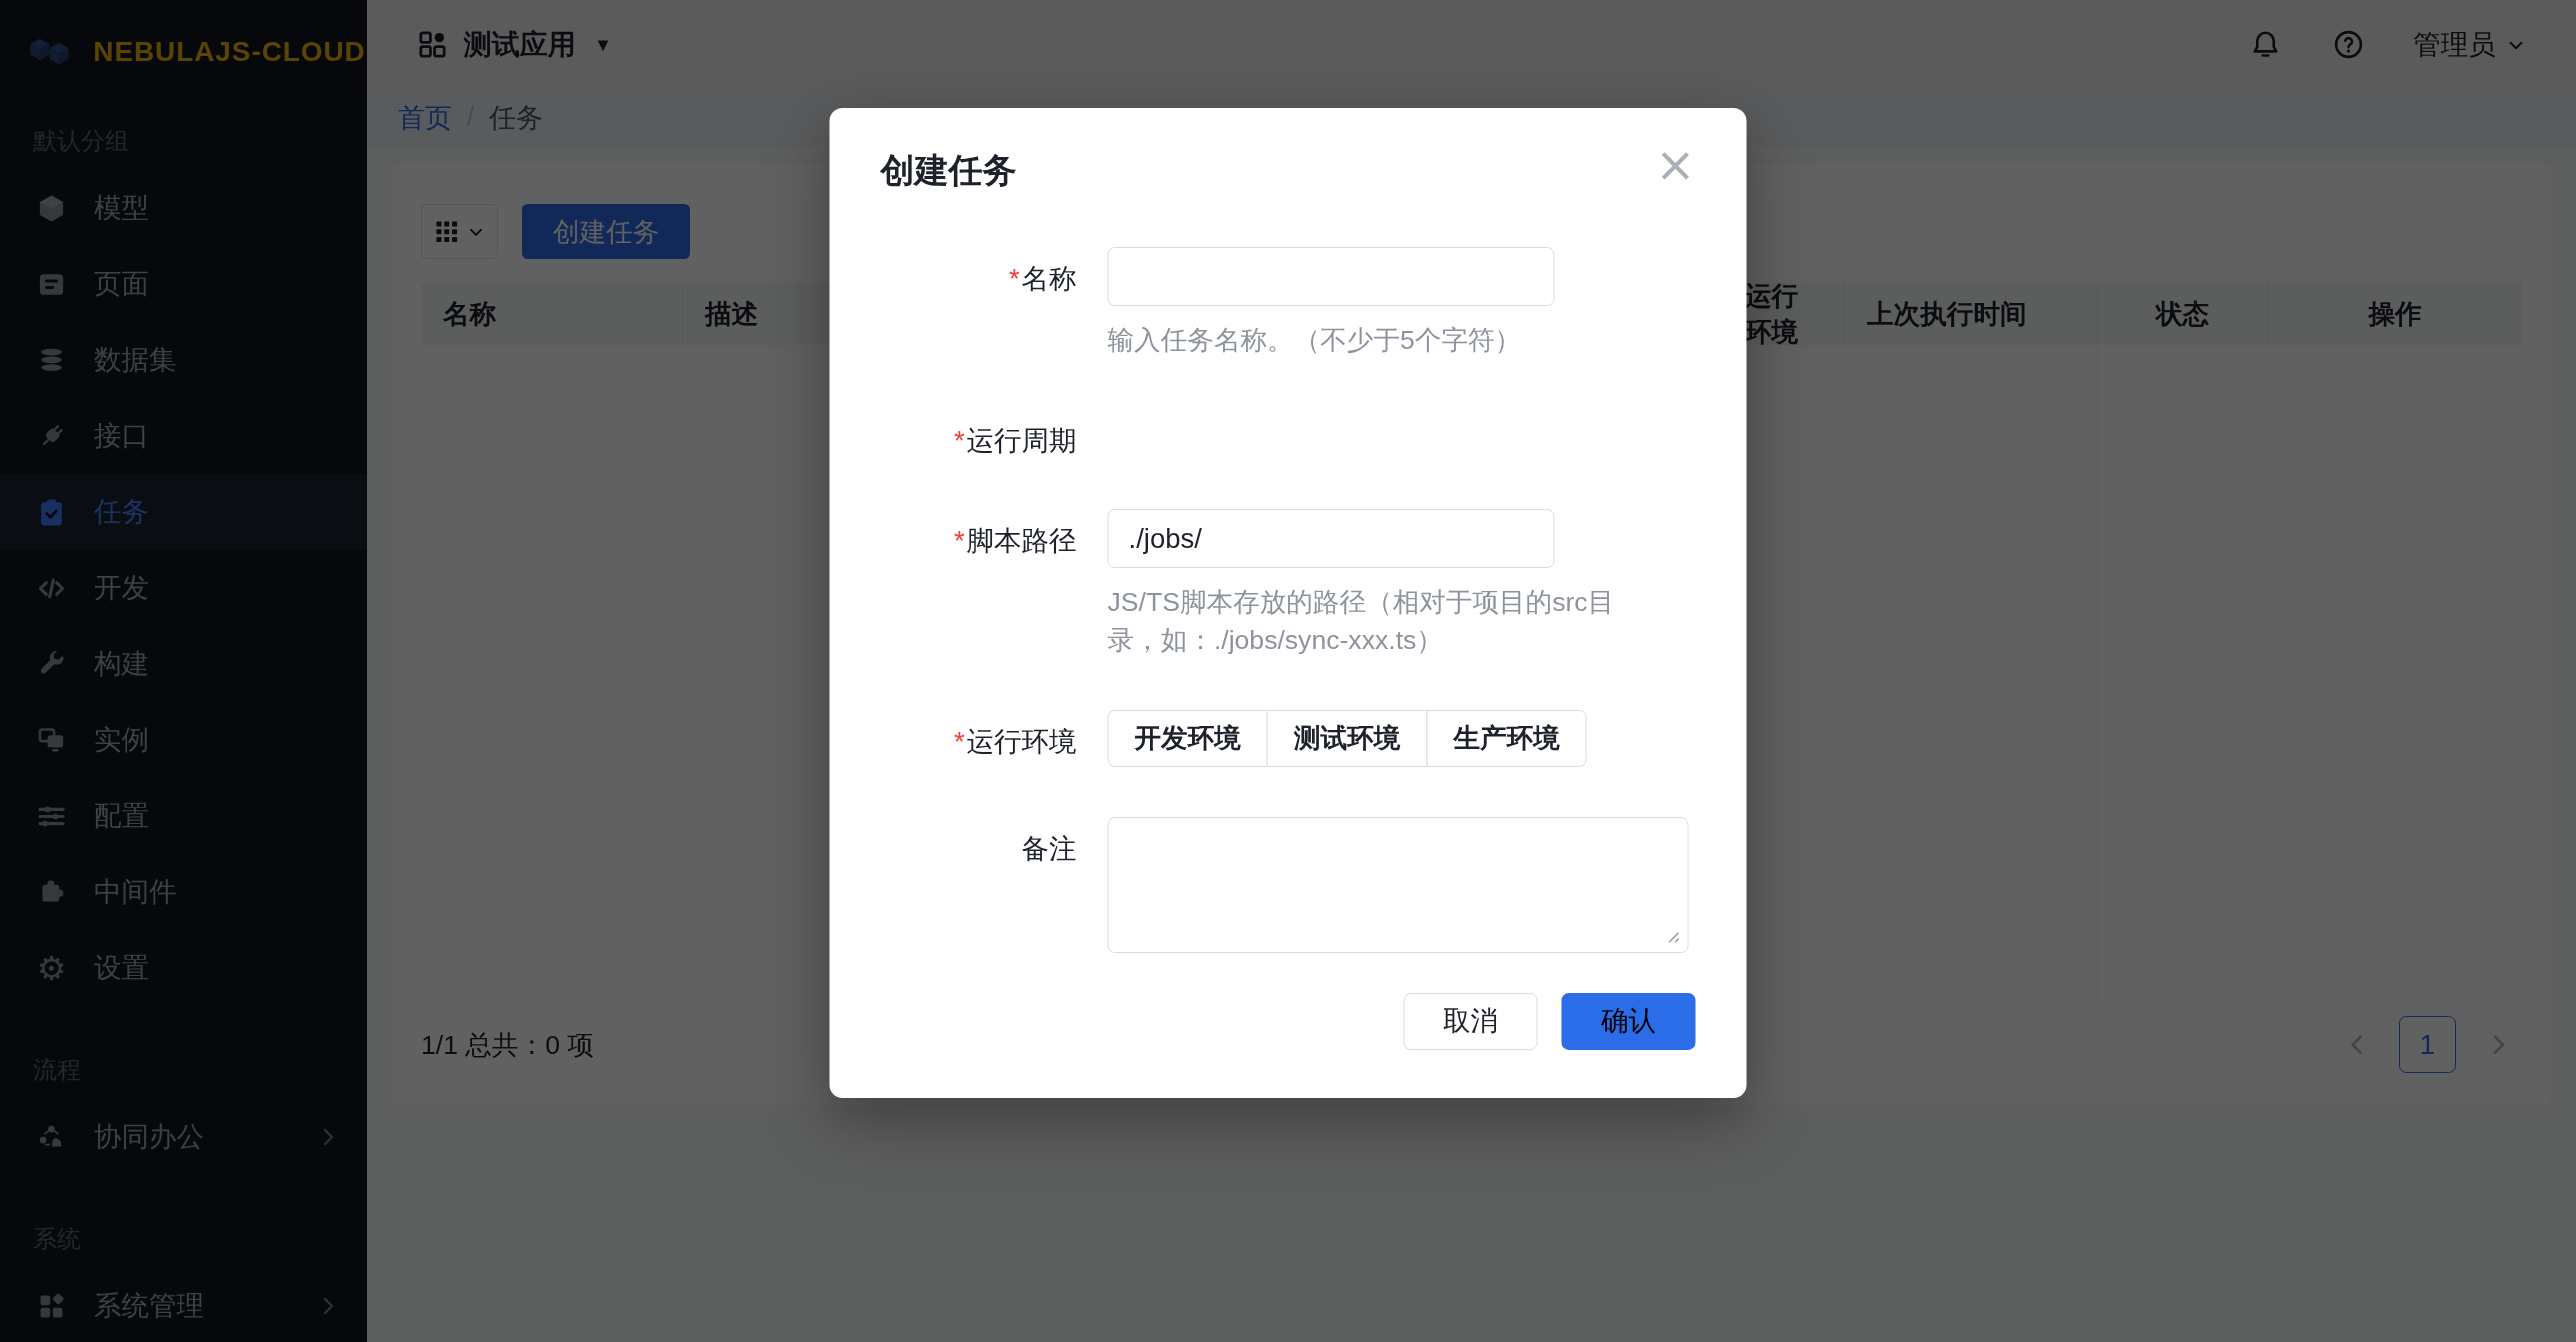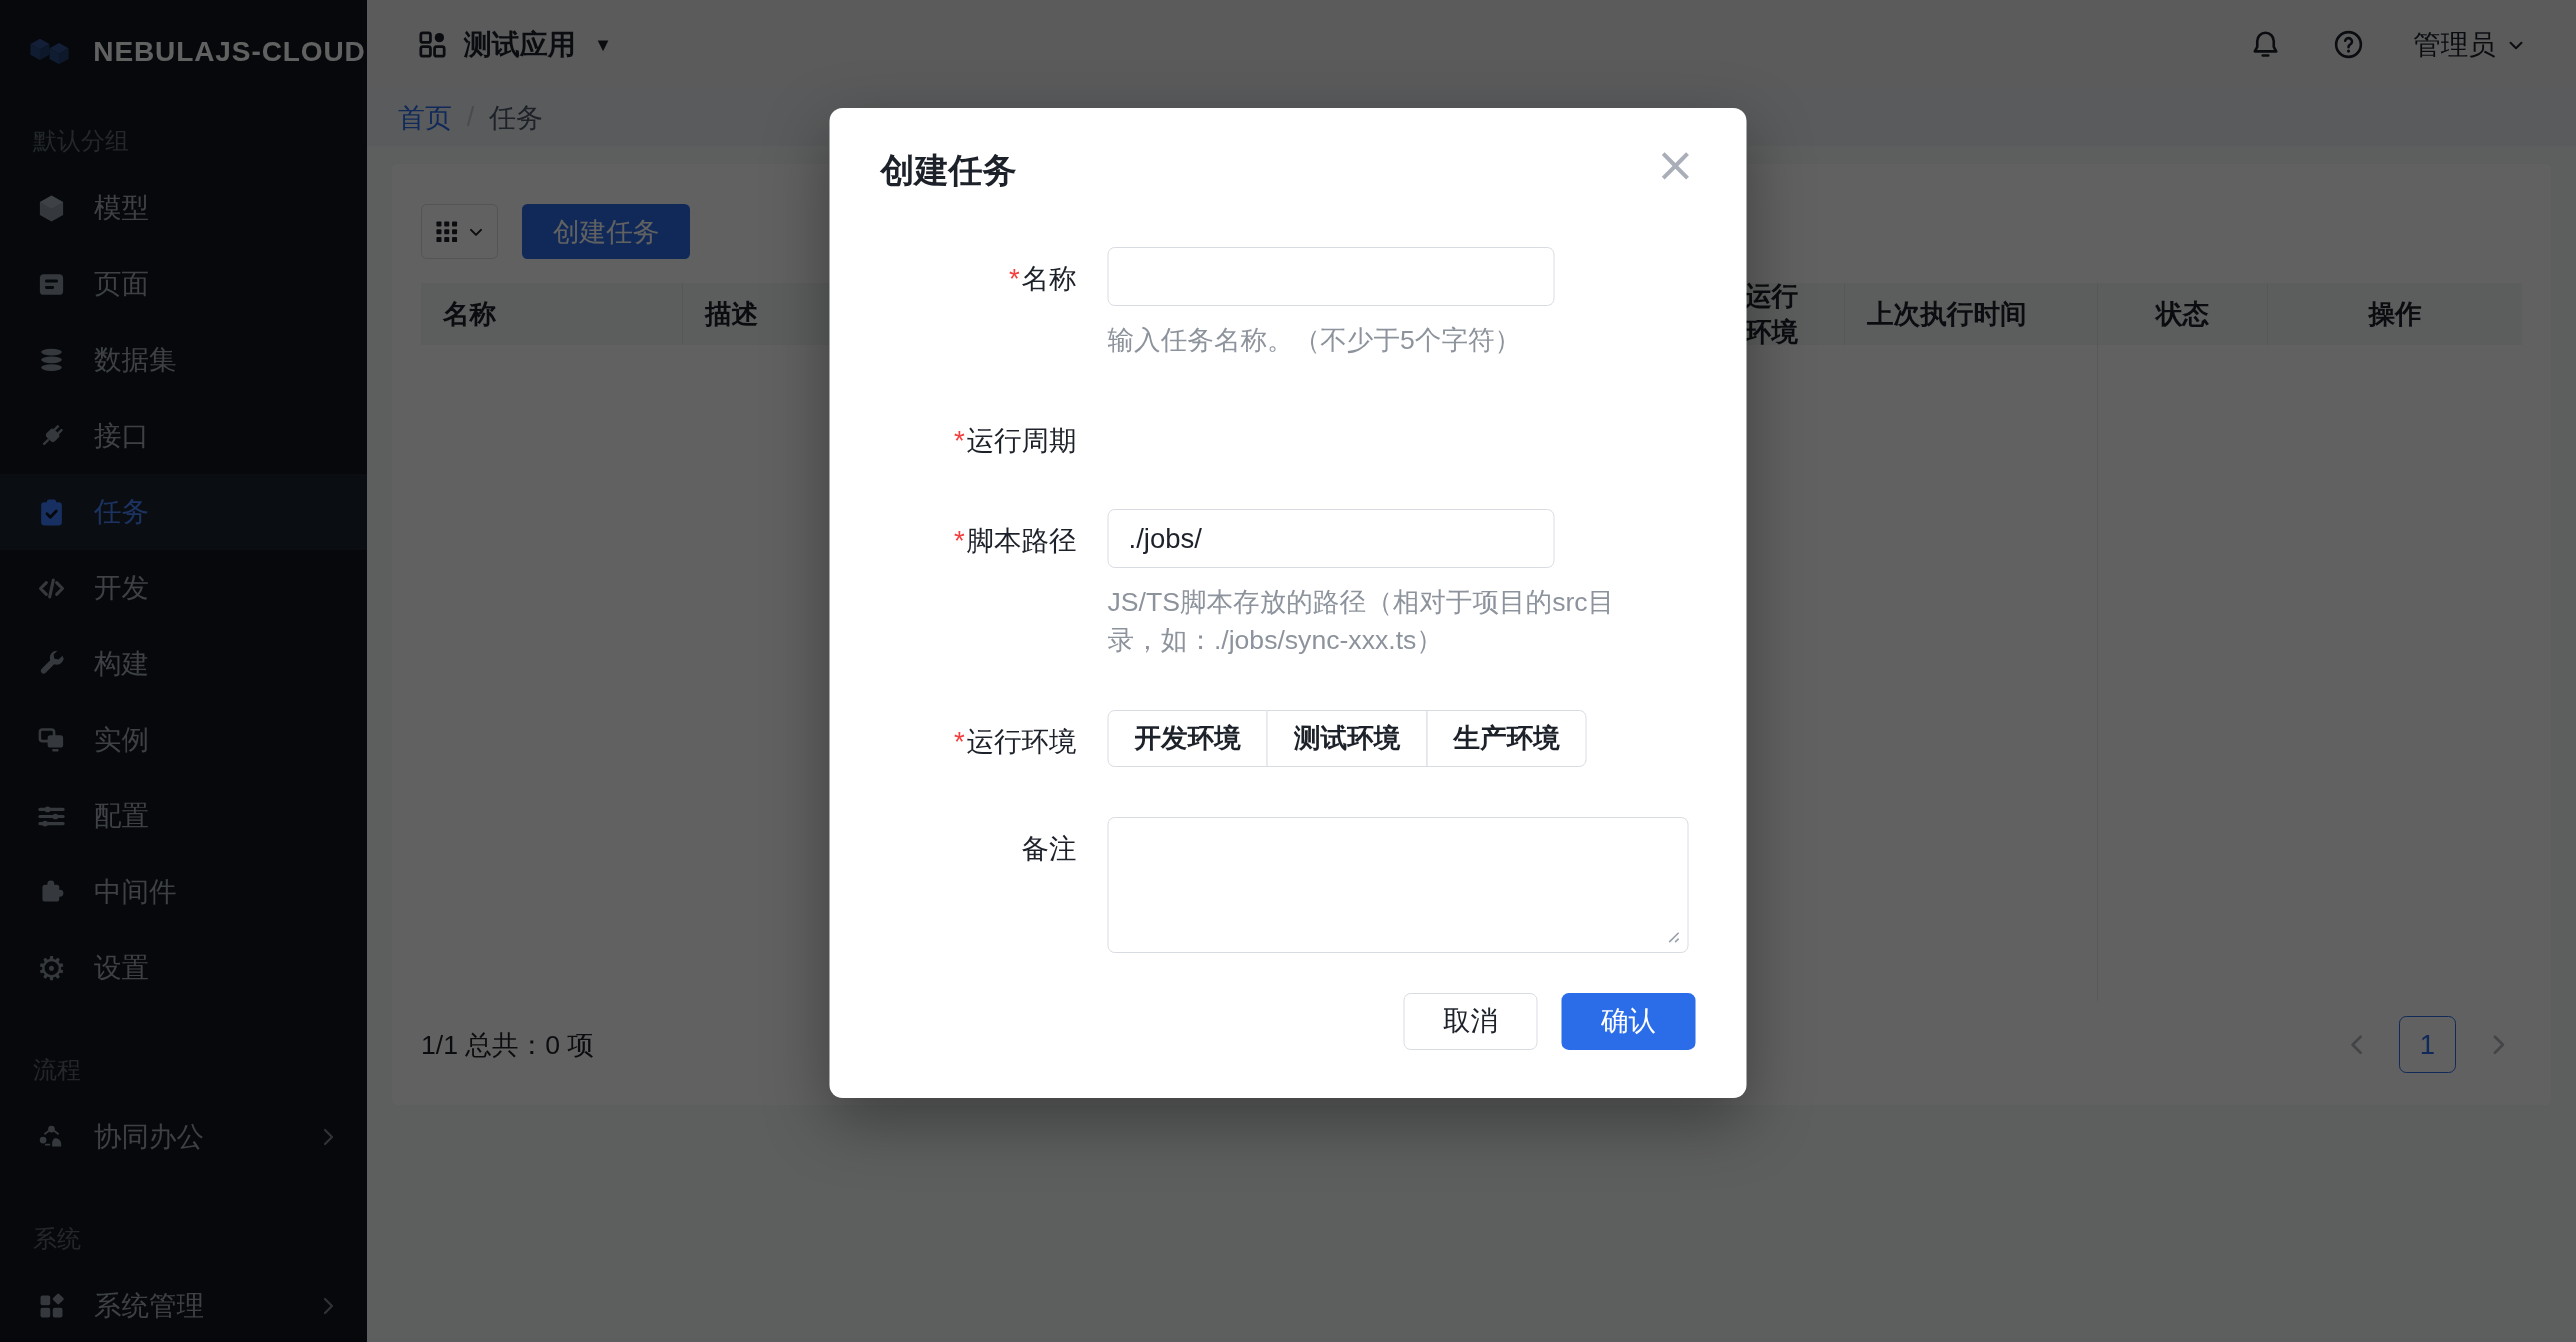--- a/index.html
+++ b/index.html
@@ -3,21 +3,21 @@
 <meta charset="utf-8">
 <style>
   * { margin:0; padding:0; box-sizing:border-box; }
   html,body { width:2576px; height:1342px; font-family:"Liberation Sans","DejaVu Sans",sans-serif; }
   .page { position:relative; width:2576px; height:1342px; overflow:hidden; background:#f5f6f8; }
 
   
   .sidebar { position:absolute; left:0; top:0; width:367px; height:100%; background:#10161d; color:#a0a8b2; z-index:1; }
   .logo-row { display:flex; align-items:center; gap:18.3px; padding:26px 18.3px 0 24px; }
   .logo-mark { width:51px; height:51px; flex:0 0 auto; }
-  .logo-name { font-size:28px; font-weight:700; letter-spacing:0.9px; color:#ffffff; white-space:nowrap; }
+  .logo-name { font-size:28px; font-weight:700; letter-spacing:0.9px; color:#eab308; white-space:nowrap; }
   .group-label { margin:48px 0 13px 33px; font-size:24px; color:#5e6770; }
   .nav-item { display:flex; align-items:center; height:76px; padding-left:35px; font-size:27.5px; gap:26px; cursor:pointer; color:#a0a8b2; }
   .nav-item .ic { width:33px; height:33px; flex:0 0 auto; display:flex; align-items:center; justify-content:center; color:#8b95a1; }
   .nav-item.active { background:#1b2431; color:#4a86ff; }
   .nav-item.active .ic { color:#3d7eff; }
   .nav-item .chev { margin-left:auto; margin-right:27.5px; color:#7d8691; }
   .gear-glyph { font-size:33px; line-height:1; font-family:"DejaVu Sans",sans-serif; }
 
   
   .topbar { position:absolute; left:367px; top:0; right:0; height:89px; background:#eef0f2; display:flex; align-items:center; padding:0 49px; z-index:1; }
@@ -70,21 +70,21 @@
   .help a { color:#2b6de9; text-decoration:none; cursor:pointer; }
   .seg-group { display:flex; }
   .seg { height:57px; padding:0 26px; display:flex; align-items:center; font-size:26.6px; font-weight:600; color:#1d2129; background:#fff; border:0.9px solid #d8dce2; margin-left:-0.9px; cursor:pointer; font-family:inherit; }
   .seg:first-child { border-radius:7.3px 0 0 7.3px; margin-left:0; }
   .seg:last-child { border-radius:0 7.3px 7.3px 0; }
   .ta-wrap { position:relative; width:581px; }
   .textarea { width:581px; height:136px; border:0.9px solid #d8dce2; border-radius:7.3px; font-size:27.5px; padding:13px 20px; color:#1d2129; resize:none; outline:none; font-family:inherit; background:#fff; }
   .resize-handle { position:absolute; right:7.3px; bottom:11px; color:#9ba1aa; }
   .modal-footer { display:flex; justify-content:flex-end; gap:24px; margin-top:37px; }
   .btn-cancel { min-width:134px; height:57px; border:0.9px solid #d8dce2; border-radius:7.3px; background:#fff; font-size:27.5px; color:#1d2129; cursor:pointer; font-family:inherit; }
-  .btn-confirm { min-width:134px; height:57px; border:none; border-radius:7.3px; background:#2b6de9; color:#ffffff; font-size:27.5px; cursor:pointer; font-family:inherit; }
+  .btn-confirm { min-width:134px; height:57px; border:none; border-radius:7.3px; background:#2b6de9; color:#000000; font-size:27.5px; cursor:pointer; font-family:inherit; }
   svg { display:block; }
 </style>
 </head>
 <body>
 
 <div class="page">
 
   <aside class="sidebar">
     <div class="logo-row">
       <span class="logo-mark">

